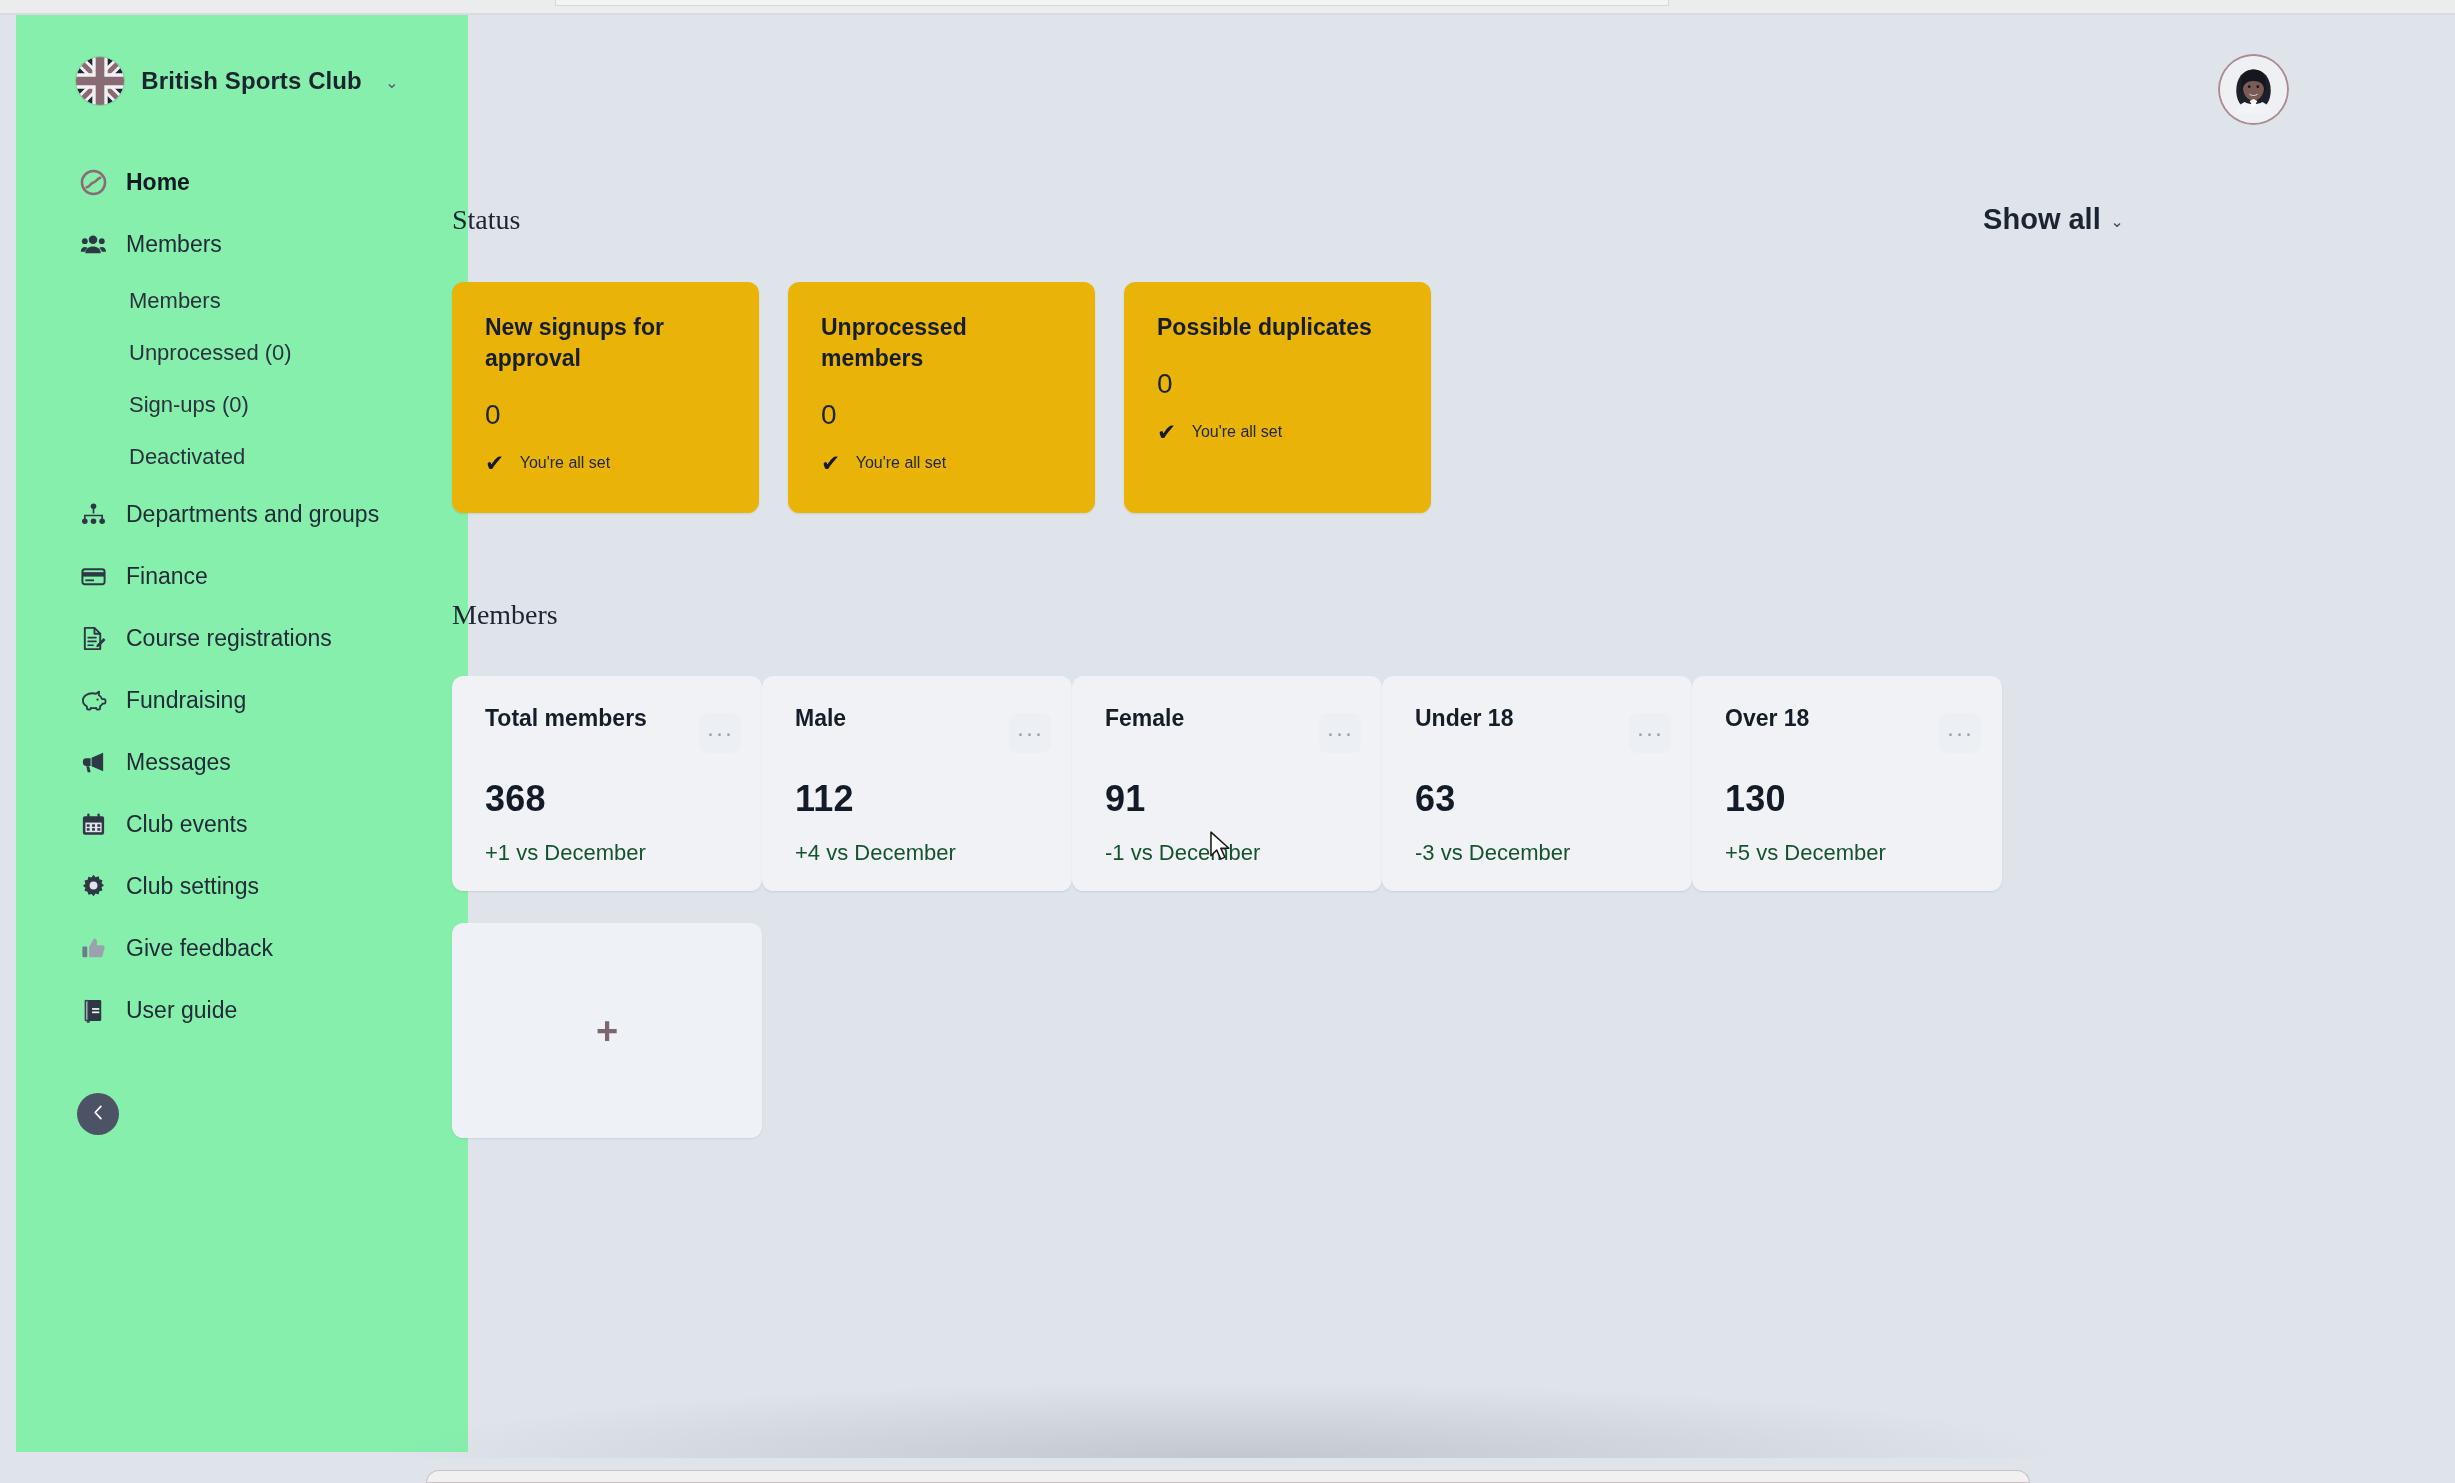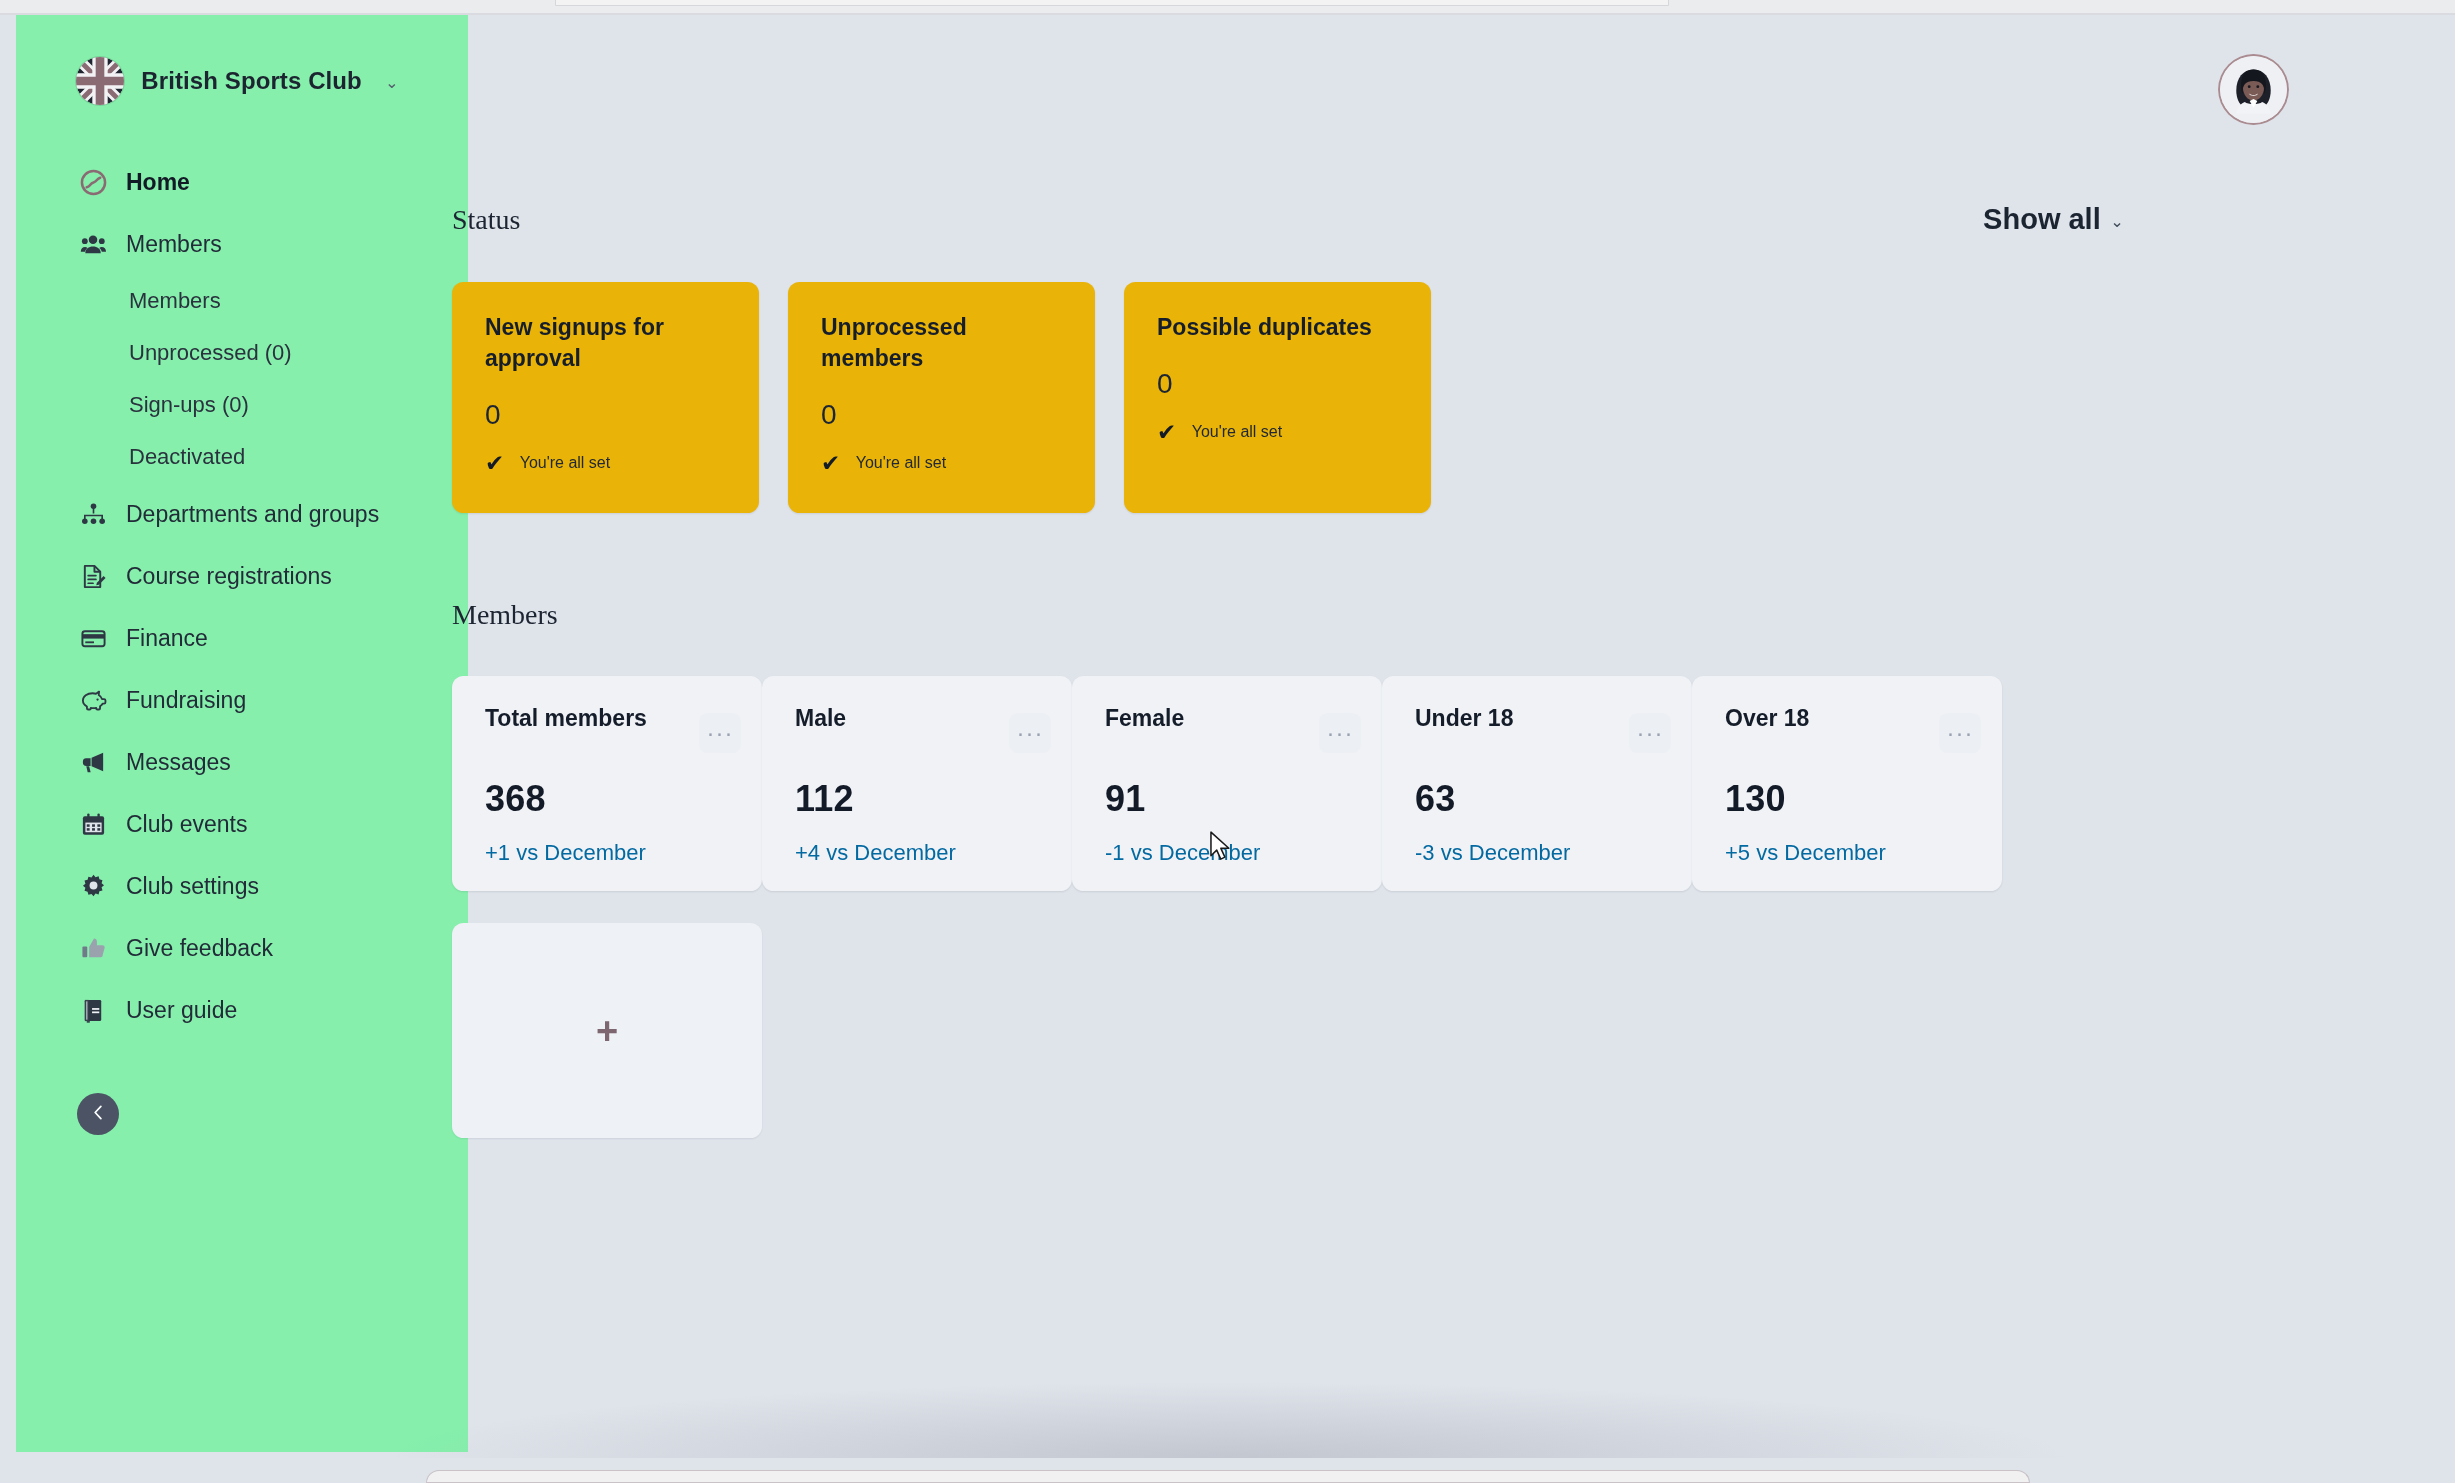--- a/index.html
+++ b/index.html
@@ -140,21 +140,21 @@
   .metric-menu {
     width: 42px; height: 40px; border-radius: 8.6px; background: #eceff4;
     display: flex; align-items: center; justify-content: center;
     color: #9aa3b1; font-size: 24px; line-height: 0; letter-spacing: 1px;
     margin-top: 7.7px; cursor: pointer; flex: none;
   }
   .metric-value {
     font-size: 36px; font-weight: 700; color: #131b28; margin-top: 25px;
     letter-spacing: 0.2px;
   }
-  .metric-delta { font-size: 22px; color: #0369a1; margin-top: 20px; }
+  .metric-delta { font-size: 22px; color: #14532d; margin-top: 20px; }
 
   #add-card {
     width: 310px; height: 215px; background: #eef1f5;
     border-radius: 11.5px; margin-top: 32px;
     display: flex; align-items: center; justify-content: center;
     box-shadow: 0 1px 1.9px rgba(25,35,55,.08);
     cursor: pointer;
   }
   #add-card .plus { font-size: 38px; color: #7d6670; font-weight: 700; line-height: 1; }
 
@@ -253,38 +253,38 @@
             <circle cx="14" cy="21" r="2.9" fill="#2e3744"></circle>
             <circle cx="23" cy="21" r="2.9" fill="#2e3744"></circle>
           </svg>
         </span>
         <span class="nav-label">Departments and groups</span>
       </div>
 
       <div class="nav-item">
         <span class="nav-icon">
           <svg width="27" height="27" viewBox="0 0 28 28">
+            <rect x="2.5" y="6.5" width="23" height="15.5" rx="2.6" fill="none" stroke="#2e3744" stroke-width="2"></rect>
+            <rect x="2.5" y="9.5" width="23" height="4.6" fill="#2e3744"></rect>
+            <rect x="5.5" y="17" width="9" height="1.9" fill="#2e3744"></rect>
+          </svg>
+        </span>
+        <span class="nav-label">Finance</span>
+      </div>
+
+      <div class="nav-item">
+        <span class="nav-icon">
+          <svg width="27" height="27" viewBox="0 0 28 28">
             <path d="M5 3h10l6 6v16H5z" fill="none" stroke="#2e3744" stroke-width="2" stroke-linejoin="round"></path>
             <path d="M15 3v6h6" fill="none" stroke="#2e3744" stroke-width="2" stroke-linejoin="round"></path>
             <path d="M8.5 13h8M8.5 17h8M8.5 21h5" stroke="#2e3744" stroke-width="1.8" stroke-linecap="round"></path>
             <path d="M24.5 13.5l2 2-7 7-2.6.6.6-2.6z" fill="#2e3744"></path>
           </svg>
         </span>
         <span class="nav-label">Course registrations</span>
-      </div>
-
-      <div class="nav-item">
-        <span class="nav-icon">
-          <svg width="27" height="27" viewBox="0 0 28 28">
-            <rect x="2.5" y="6.5" width="23" height="15.5" rx="2.6" fill="none" stroke="#2e3744" stroke-width="2"></rect>
-            <rect x="2.5" y="9.5" width="23" height="4.6" fill="#2e3744"></rect>
-            <rect x="5.5" y="17" width="9" height="1.9" fill="#2e3744"></rect>
-          </svg>
-        </span>
-        <span class="nav-label">Finance</span>
       </div>
 
       <div class="nav-item">
         <span class="nav-icon">
           <svg width="27" height="27" viewBox="0 0 28 28">
             <path d="M3 14c0-4.4 4.5-7.5 10-7.5 1.3 0 2.5.2 3.6.5l3.2-2.2-.4 3.5c1.7 1.1 2.9 2.6 3.4 4.2H25c.8 0 1.4.6 1.4 1.4v2c0 .8-.6 1.4-1.4 1.4h-1.6c-.6 1-1.5 1.9-2.6 2.6V22c0 .7-.6 1.3-1.3 1.3h-1.4c-.7 0-1.3-.6-1.3-1.3v-.4c-.9.2-1.9.3-2.8.3s-1.9-.1-2.8-.3v.4c0 .7-.6 1.3-1.3 1.3H8.5c-.7 0-1.3-.6-1.3-1.3v-1.8C4.8 18.9 3 16.6 3 14z" fill="none" stroke="#2e3744" stroke-width="1.9" stroke-linejoin="round"></path>
             <circle cx="18.2" cy="13" r="1.2" fill="#2e3744"></circle>
           </svg>
         </span>
         <span class="nav-label">Fundraising</span>

